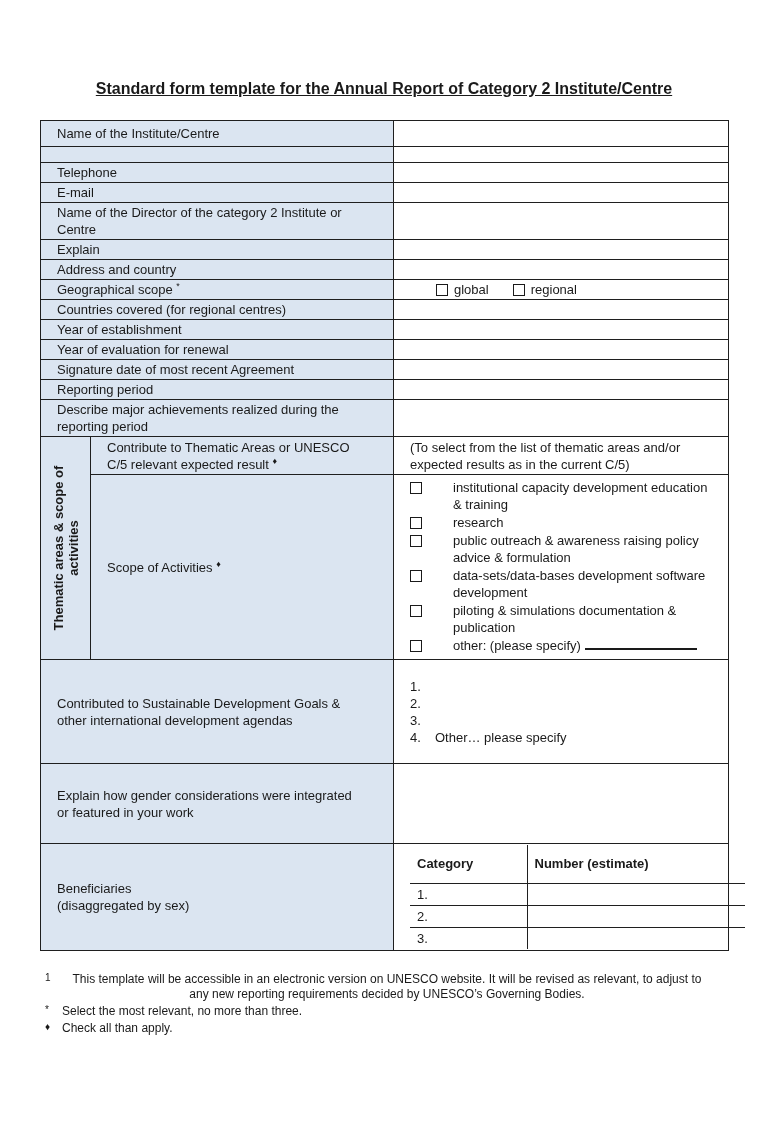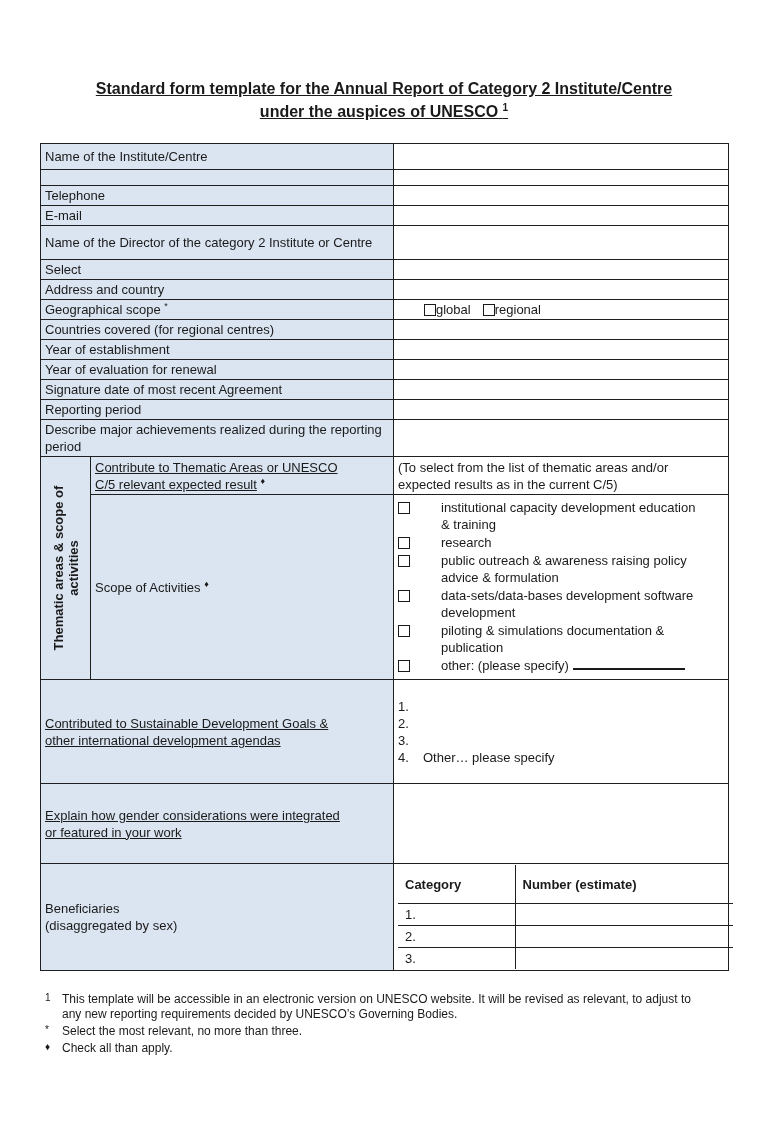--- a/index.html
+++ b/index.html
@@ -31,27 +31,27 @@
   table.form {
     margin-top: 22px;
     border-collapse: collapse;
     width: 688px;
     table-layout: fixed;
   }
   table.form td {
     border: 1px solid #1f1f1f;
     font-size: 13px;
     line-height: 17px;
-    padding: 1px 4px;
+    padding: 1px 16px;
     vertical-align: middle;
     word-wrap: break-word;
   }
   td.blue { background: #dbe5f1; }
   td.white { background: #ffffff; }
-  .pre { white-space: pre-line; text-decoration: underline; }
+  .pre { white-space: pre-line; }
 
   
   tr.h26 { height: 26px; }
   tr.h16 { height: 16px; }
   tr.h17 { height: 17px; margin-top: 23px; }
   tr.h34 { height: 34px; }
   tr.h38 { height: 38px; }
   tr.h185 { height: 185px; }
   tr.h104 { height: 104px; }
   tr.h80 { height: 80px; }
@@ -70,20 +70,21 @@
     height: 10px;
     border: 1px solid #1a1a1a;
     background: #fff;
     vertical-align: -1px;
   }
 
   .geo-opts {
     padding-left: 26px;
     display: flex;
     align-items: center;
+    gap: 6px;
   }
   .geo-gap { width: 12px; }
 
   
   td.vcell {
     position: relative;
     padding: 0;
   }
   .vtext {
     position: absolute;
@@ -153,30 +154,30 @@
     margin-bottom: 2px;
   }
   .fn-marker {
     flex: 0 0 17px;
     font-size: 10px;
     position: relative;
     top: -2px;
   }
   .fn-text {
     max-width: 650px;
+    text-align: center;
   }
 </style>
 </head>
 <body>
 
 <div class="doc">
 
   <div class="title">
     <div>Standard form template for the Annual Report of Category 2 Institute/Centre</div>
-    <div><span>under the auspices of UNESCO</span> <sup>1</sup></div>
   </div>
 
   <table class="form">
     <colgroup>
         <col style="width:50px">
         <col style="width:303px">
         <col style="width:335px">
       </colgroup>
 
     <tbody>
@@ -194,21 +195,21 @@
         </tr>
     <tr class="h17">
           <td class="blue" colspan="2">E-mail</td>
           <td class="white"></td>
         </tr>
     <tr class="h34">
           <td class="blue" colspan="2">Name of the Director of the category 2 Institute or Centre</td>
           <td class="white"></td>
         </tr>
     <tr class="h17">
-          <td class="blue" colspan="2">Select</td>
+          <td class="blue" colspan="2">Explain</td>
           <td class="white"></td>
         </tr>
     <tr class="h17">
           <td class="blue" colspan="2">Address and country</td>
           <td class="white"></td>
         </tr>
 
     <tr class="h17">
       <td class="blue" colspan="2"><span>Geographical scope</span> <sup class="mark">*</sup></td>
       <td class="white">

